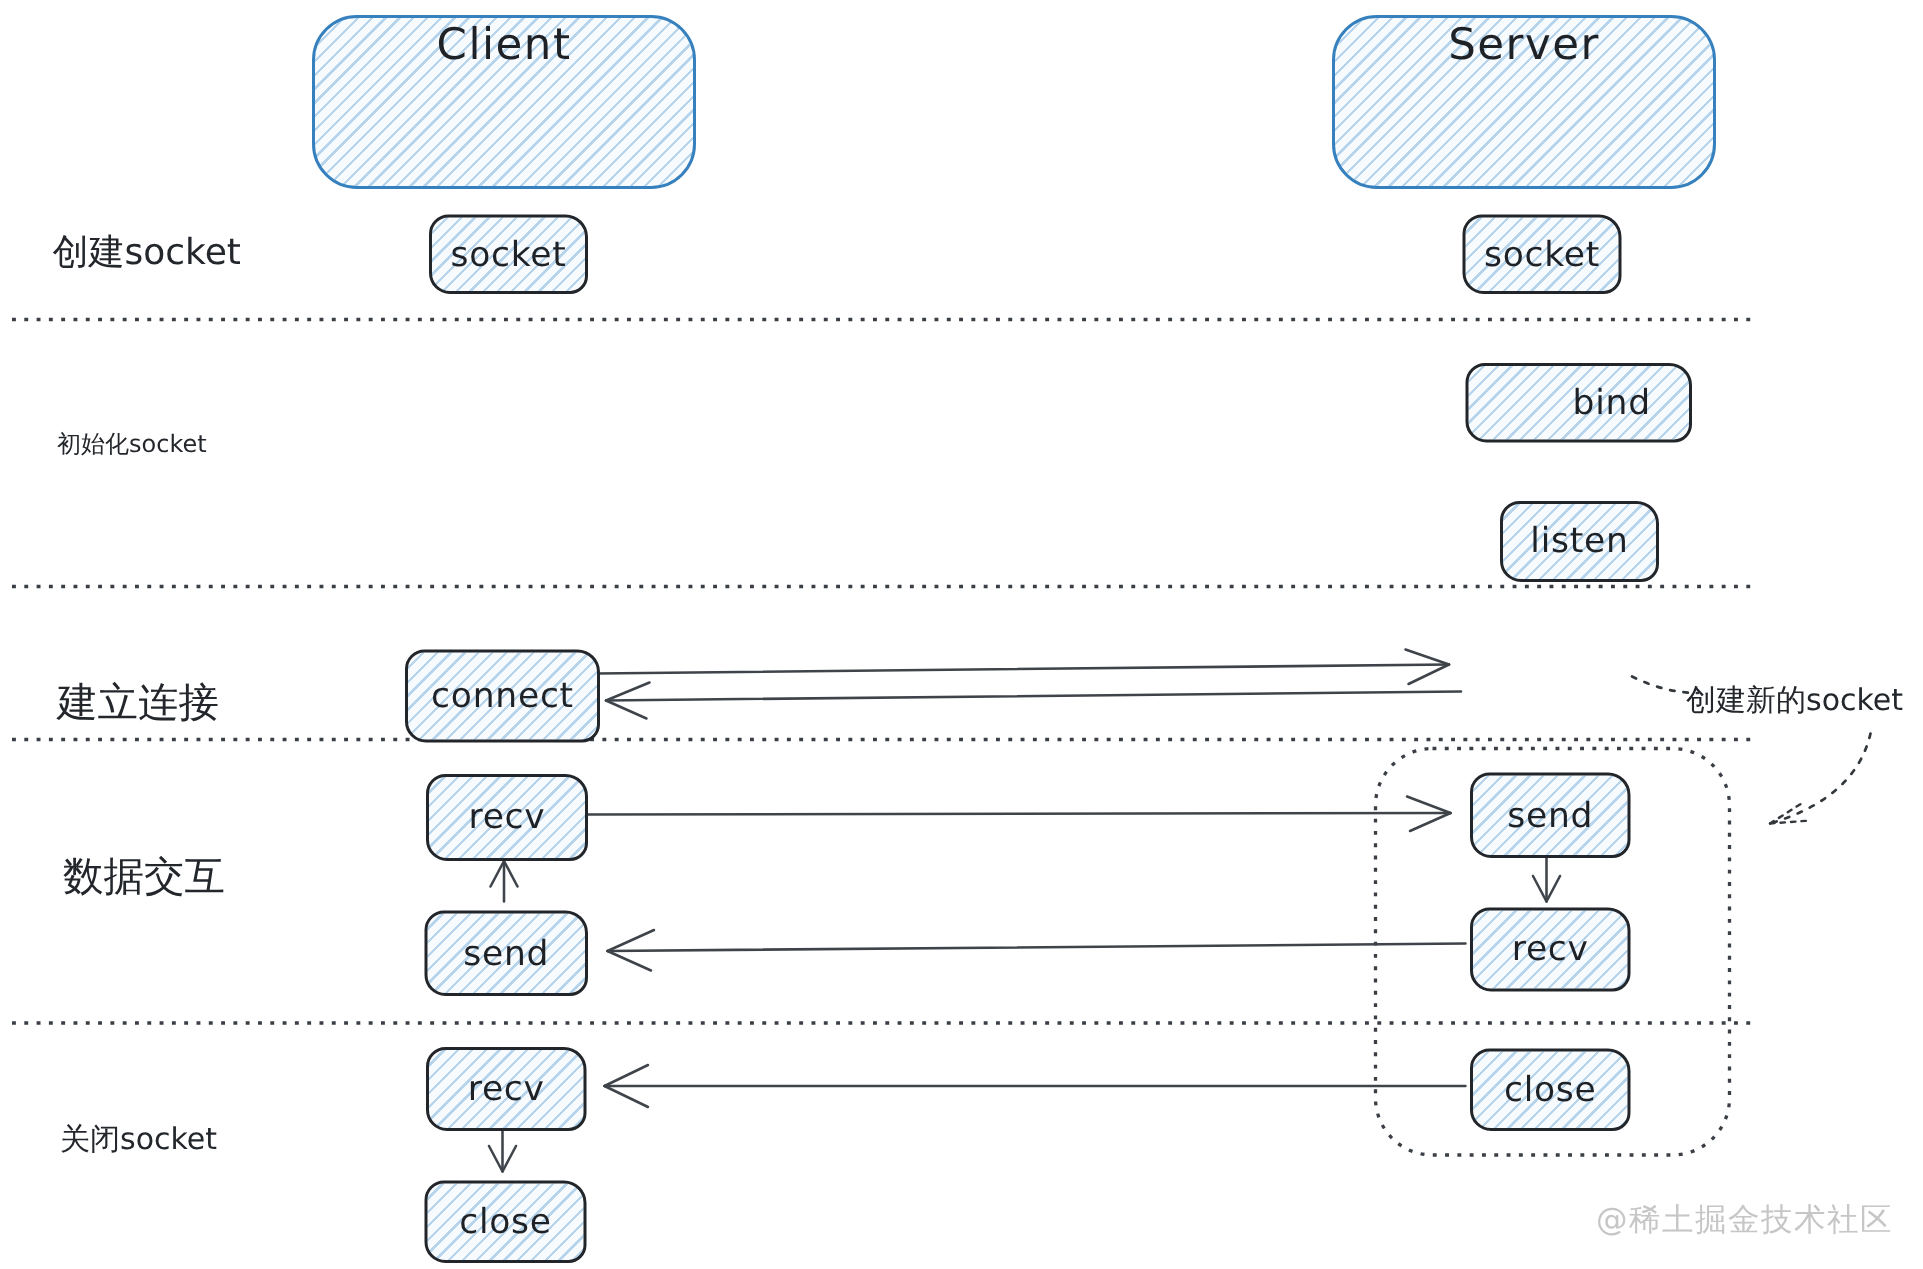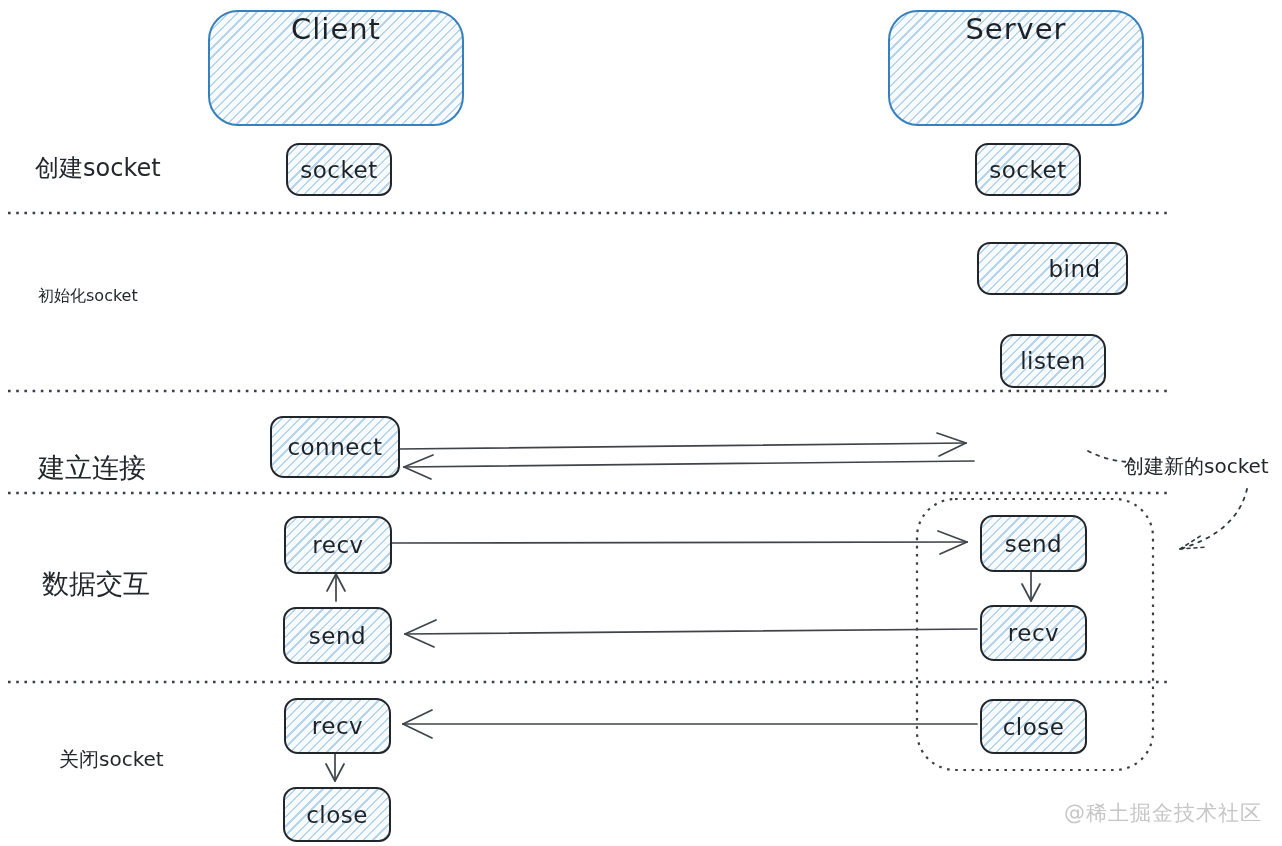--- a/index.html
+++ b/index.html
@@ -123,24 +123,24 @@
     <span>Client</span>
   </div>
   <div class="hdr hatch" style="left:888px;top:10px;width:252px;height:112px;">
     <span>Server</span>
   </div>
 
   <div class="rowlabel" style="left:35px;top:152px;font-size:24px;">创建socket</div>
   <div class="rowlabel" style="left:38px;top:286px;font-size:16px;">初始化socket</div>
   <div class="rowlabel" style="left:38px;top:450px;font-size:27px;">建立连接</div>
   <div class="rowlabel" style="left:42px;top:566px;font-size:27px;">数据交互</div>
-  <div class="rowlabel" style="left:59px;top:746px;font-size:20px;">关闭socket</div>
+  <div class="rowlabel" style="left:40px;top:746px;font-size:20px;">关闭socket</div>
 
   <div class="node hatch" style="left:286px;top:143px;width:102px;height:49px;">socket</div>
-  <div class="node hatch" style="left:270px;top:416px;width:126px;height:58px;">connect</div>
+  <div class="node hatch" style="left:270px;top:433px;width:126px;height:58px;">connect</div>
   <div class="node hatch" style="left:284px;top:516px;width:104px;height:54px;">recv</div>
   <div class="node hatch" style="left:283px;top:607px;width:105px;height:53px;">send</div>
   <div class="node hatch" style="left:284px;top:698px;width:103px;height:52px;">recv</div>
   <div class="node hatch" style="left:283px;top:787px;width:104px;height:51px;">close</div>
 
   <div class="node hatch" style="left:975px;top:143px;width:102px;height:49px;">socket</div>
   <div class="node hatch" style="left:977px;top:242px;width:103px;height:49px;padding-left:44px;">bind</div>
   <div class="node hatch" style="left:978px;top:334px;width:102px;height:50px;margin-left:22px;">listen</div>
   <div class="node hatch" style="left:980px;top:515px;width:103px;height:53px;">send</div>
   <div class="node hatch" style="left:980px;top:605px;width:103px;height:52px;">recv</div>

